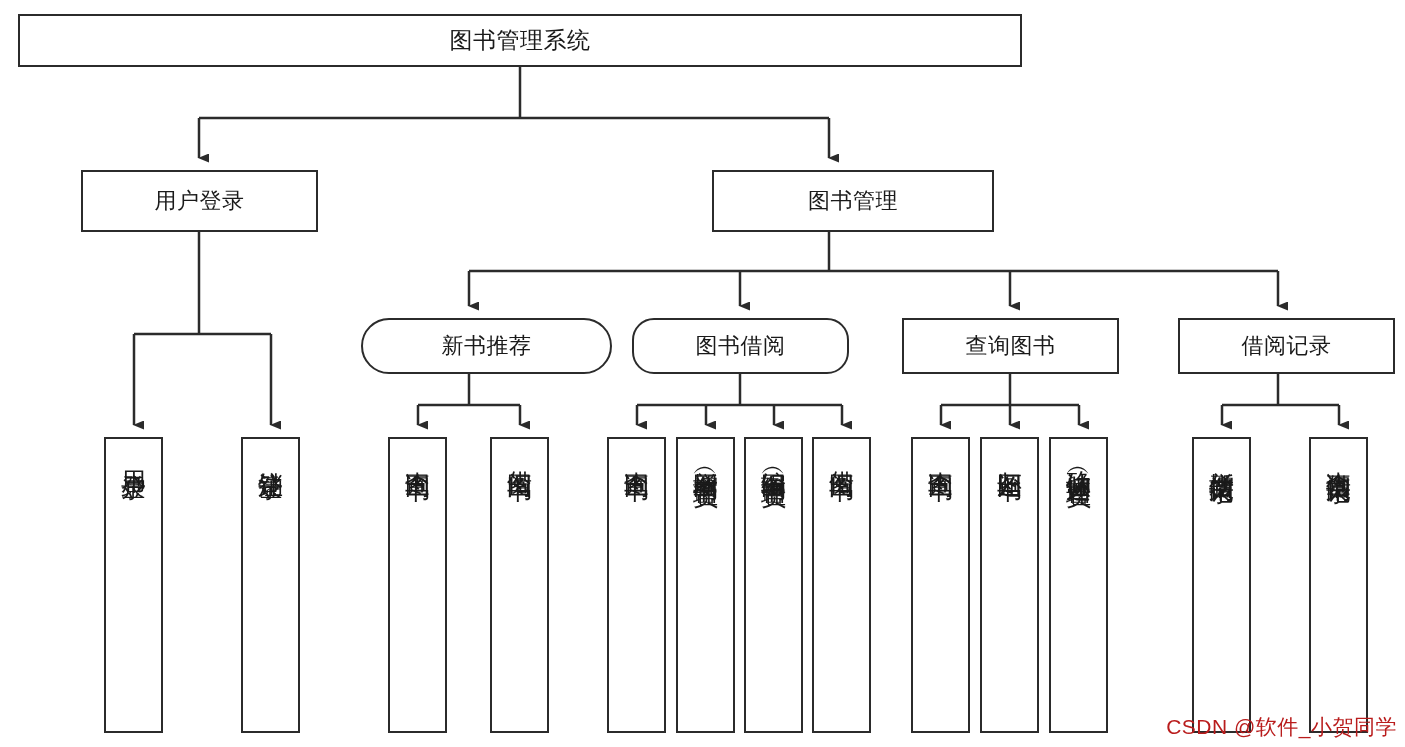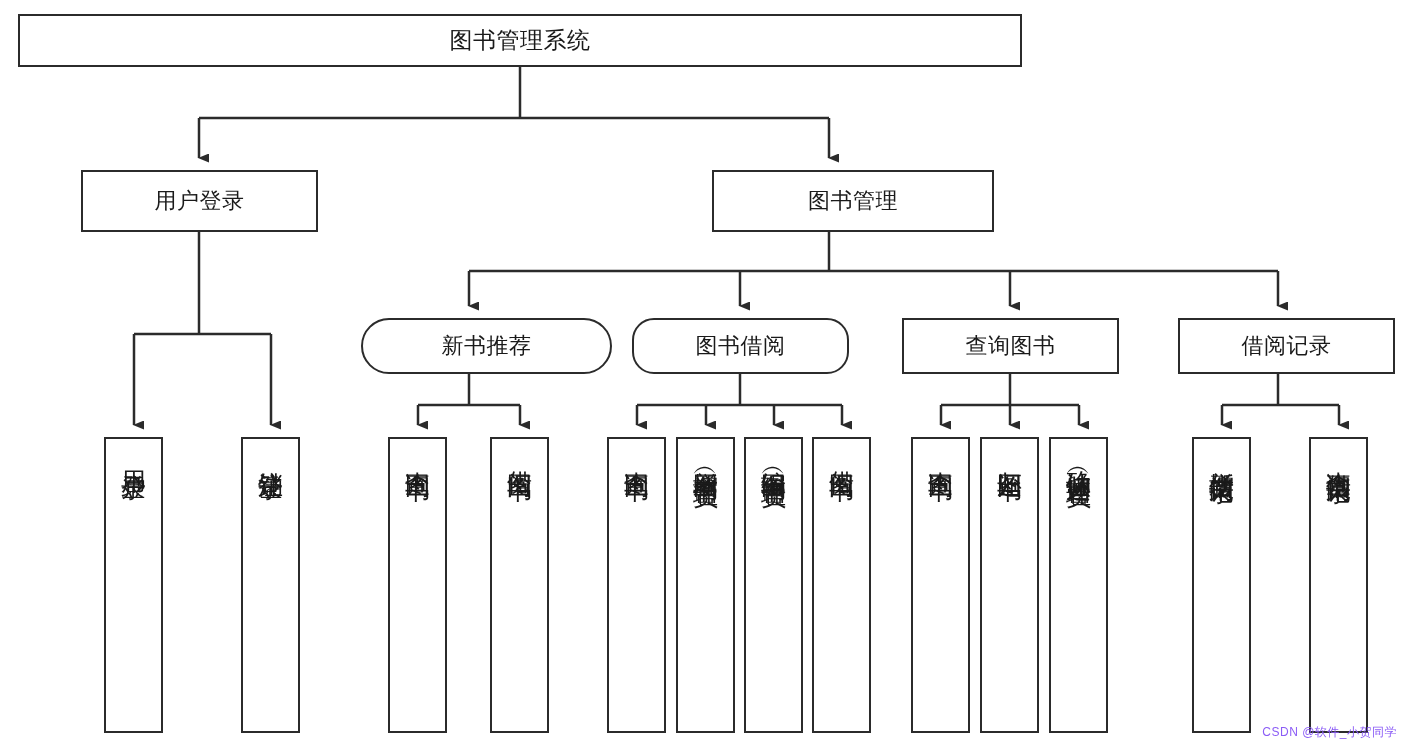--- a/index.html
+++ b/index.html
@@ -54,22 +54,22 @@
     text-orientation: upright;
     font-size: 25px;
     letter-spacing: 2px;
     line-height: 1;
   }
   .node.root .node-label { font-size: 23px; text-align: right; }
   .watermark {
     position: absolute;
     right: 8px;
     bottom: 6px;
-    font-size: 12px;
-    color: #8b5cf6;
+    font-size: 21px;
+    color: #b91c1c;
     letter-spacing: 0.5px;
     white-space: nowrap;
     user-select: none;
   }
 </style>
 </head>
 <body>
 
 <div id="diagram-root">
 

